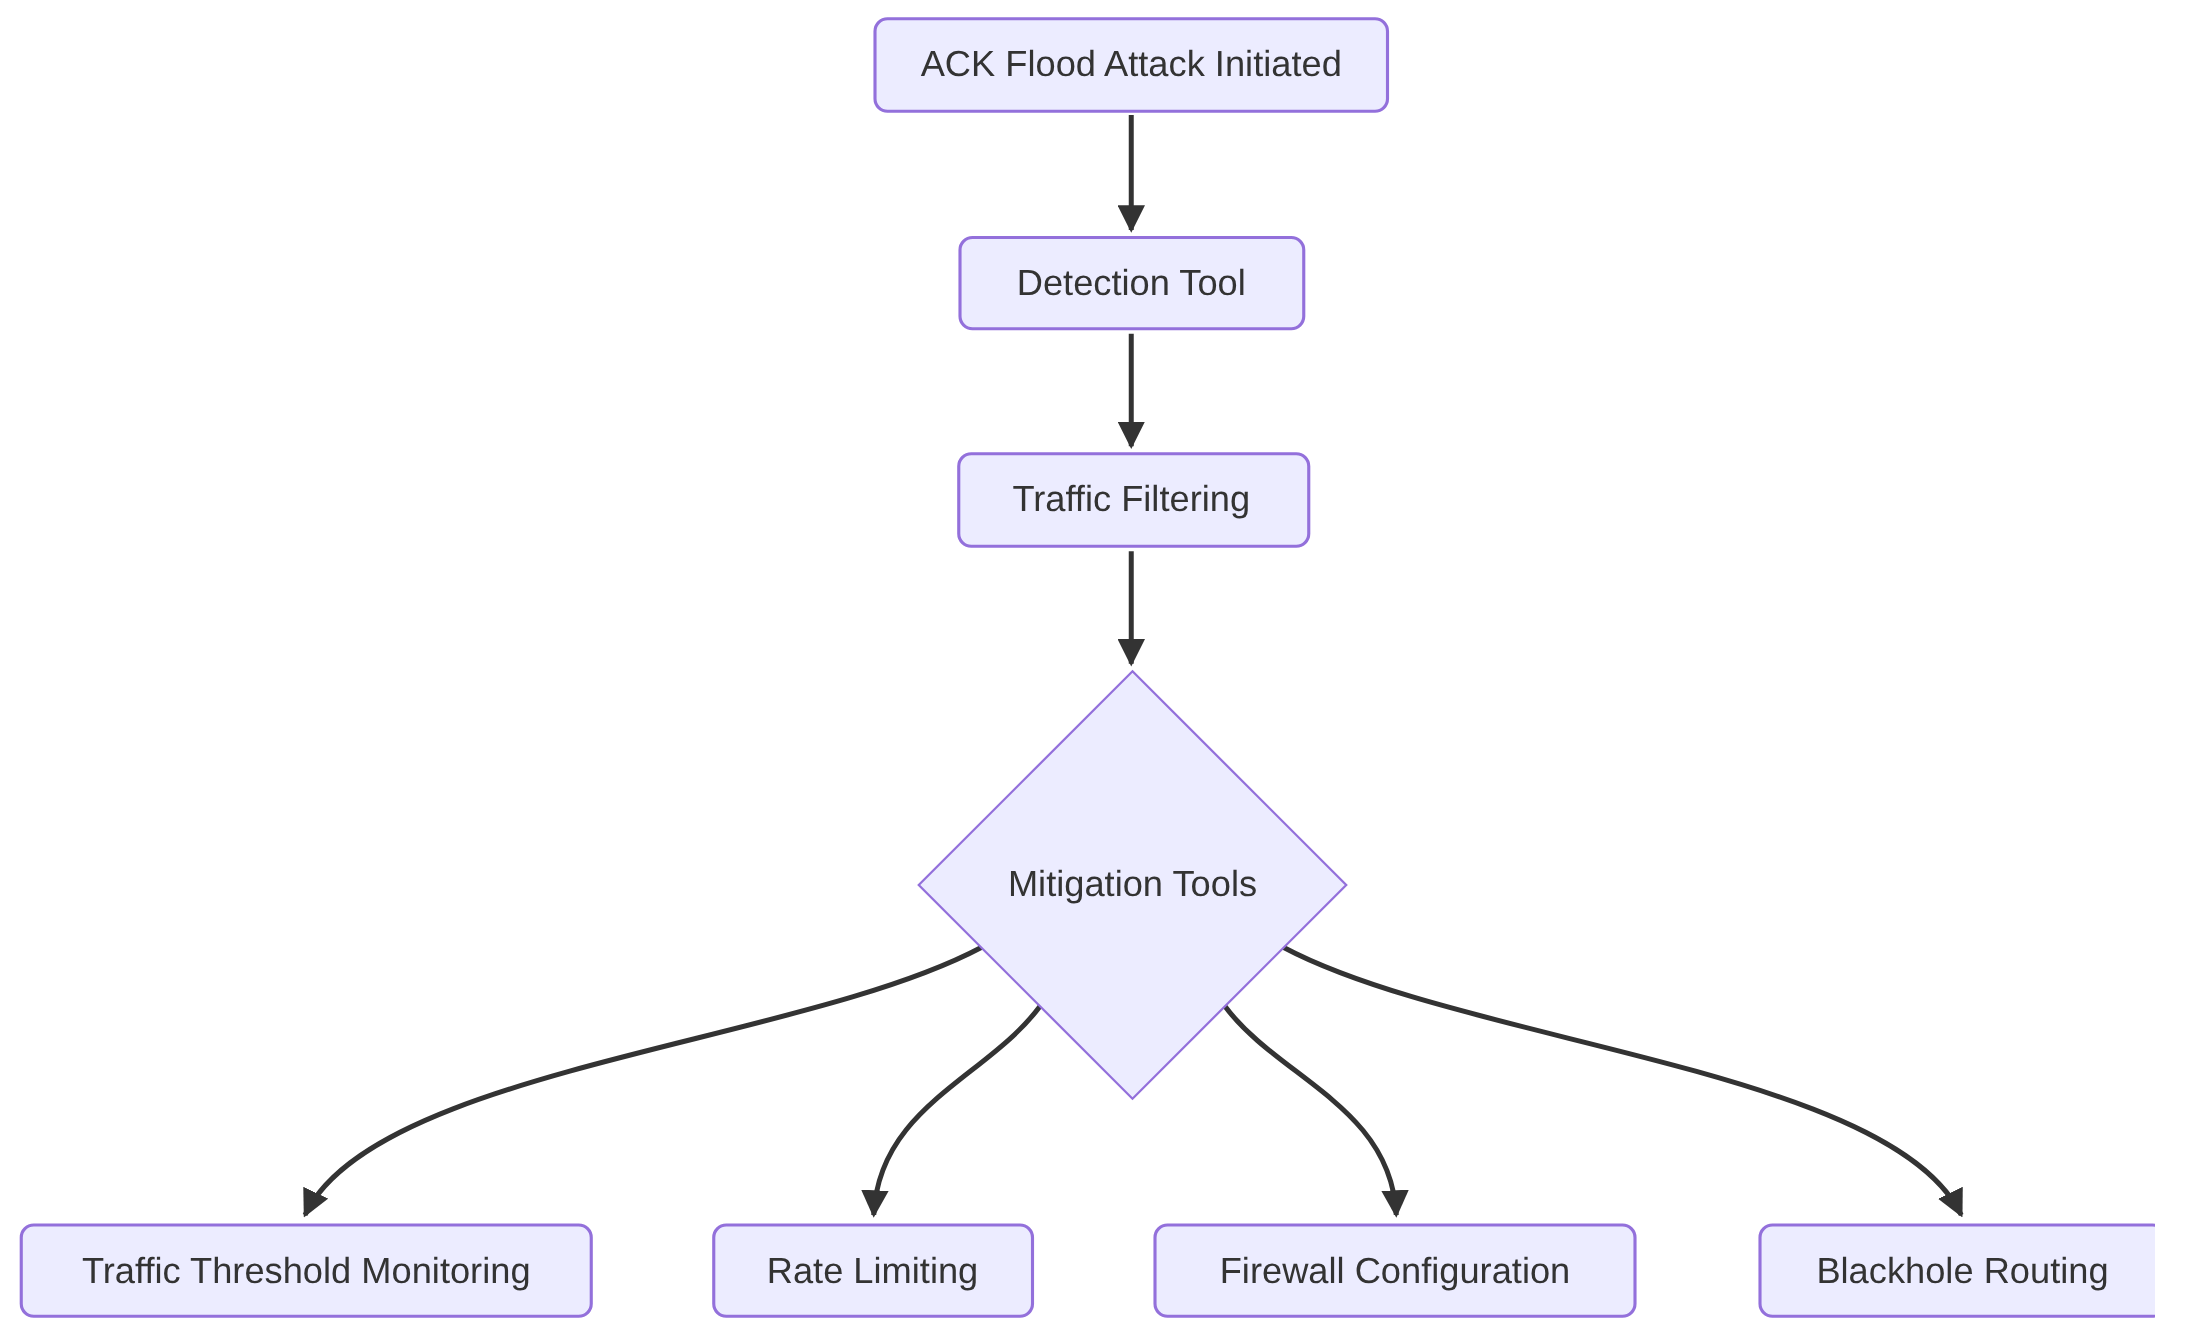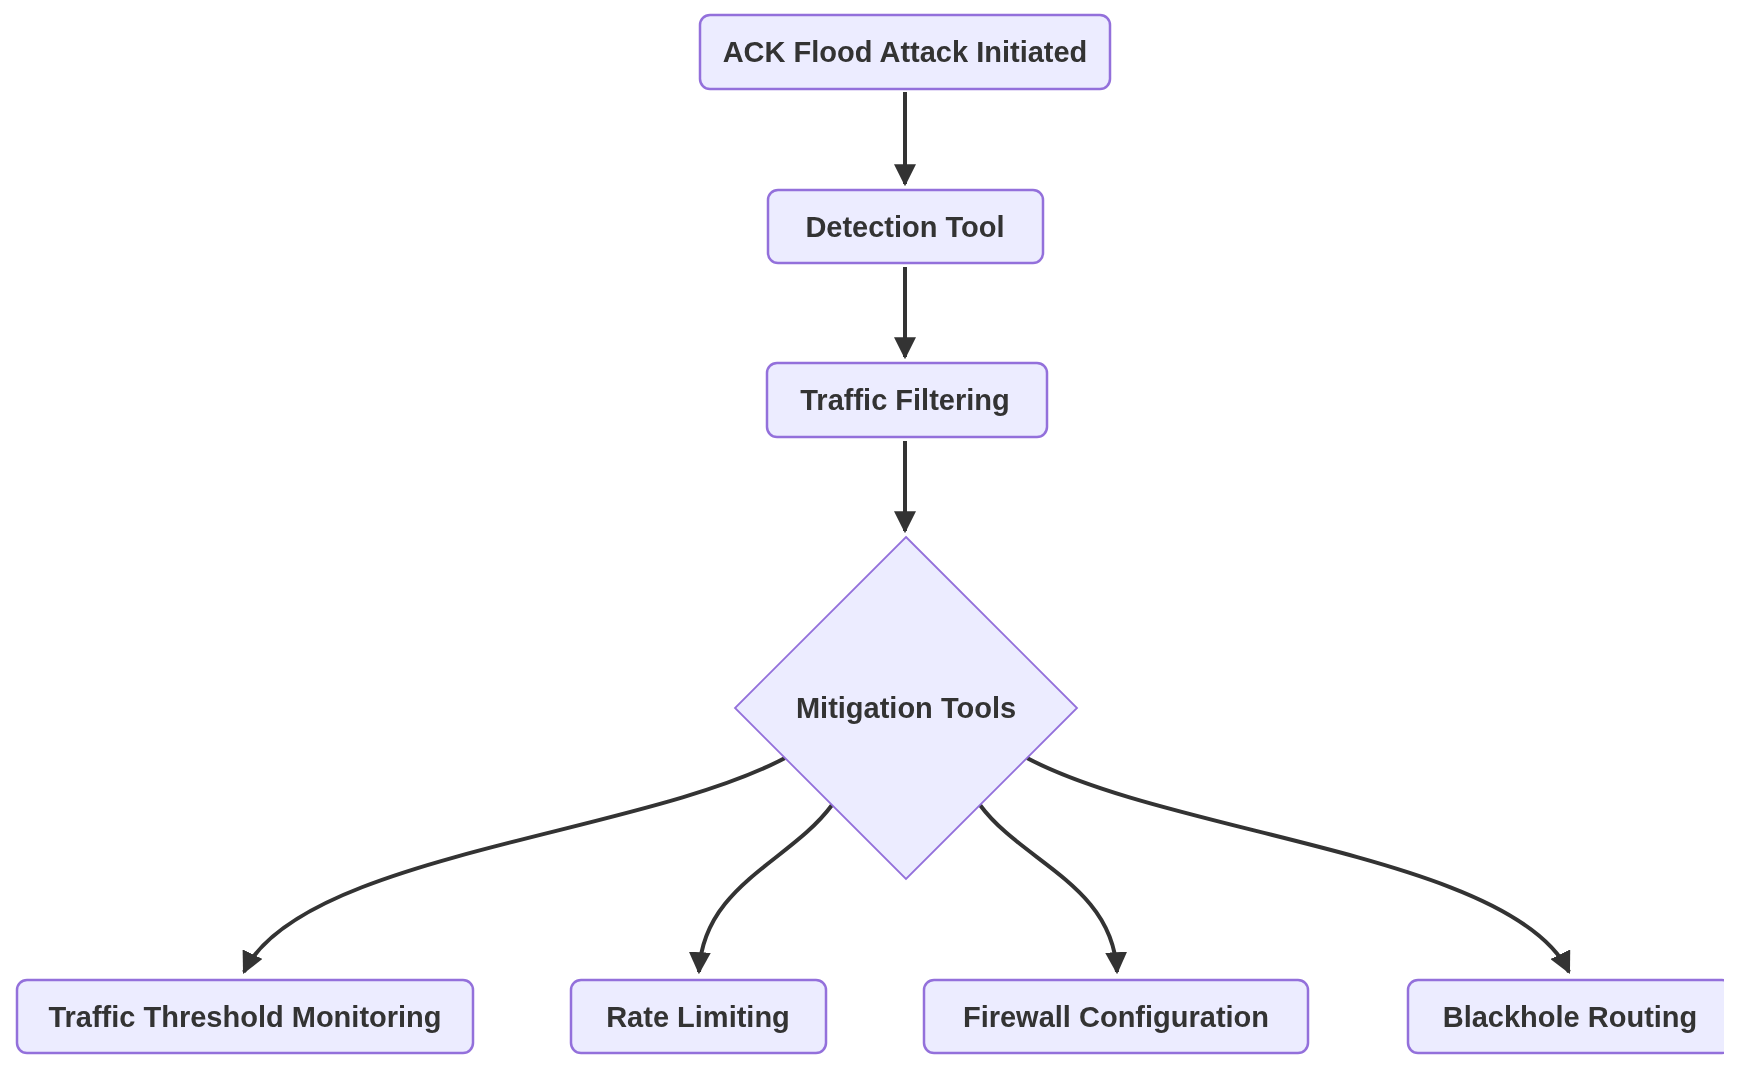--- a/index.html
+++ b/index.html
@@ -7,21 +7,20 @@
     padding: 0;
     background: #FFFFFF;
   }
   .canvas {
     position: relative;
     width: 1724px;
     height: 1070px;
     background: #FFFFFF;
     font-family: "Liberation Sans", "DejaVu Sans", sans-serif;
     overflow: hidden;
-    font-weight: bold;
   }
   svg.flowchart {
     display: block;
     width: 1748px;
     height: 1070px;
   }
   .edge {
     fill: none;
     stroke: #333333;
     stroke-width: 4;

